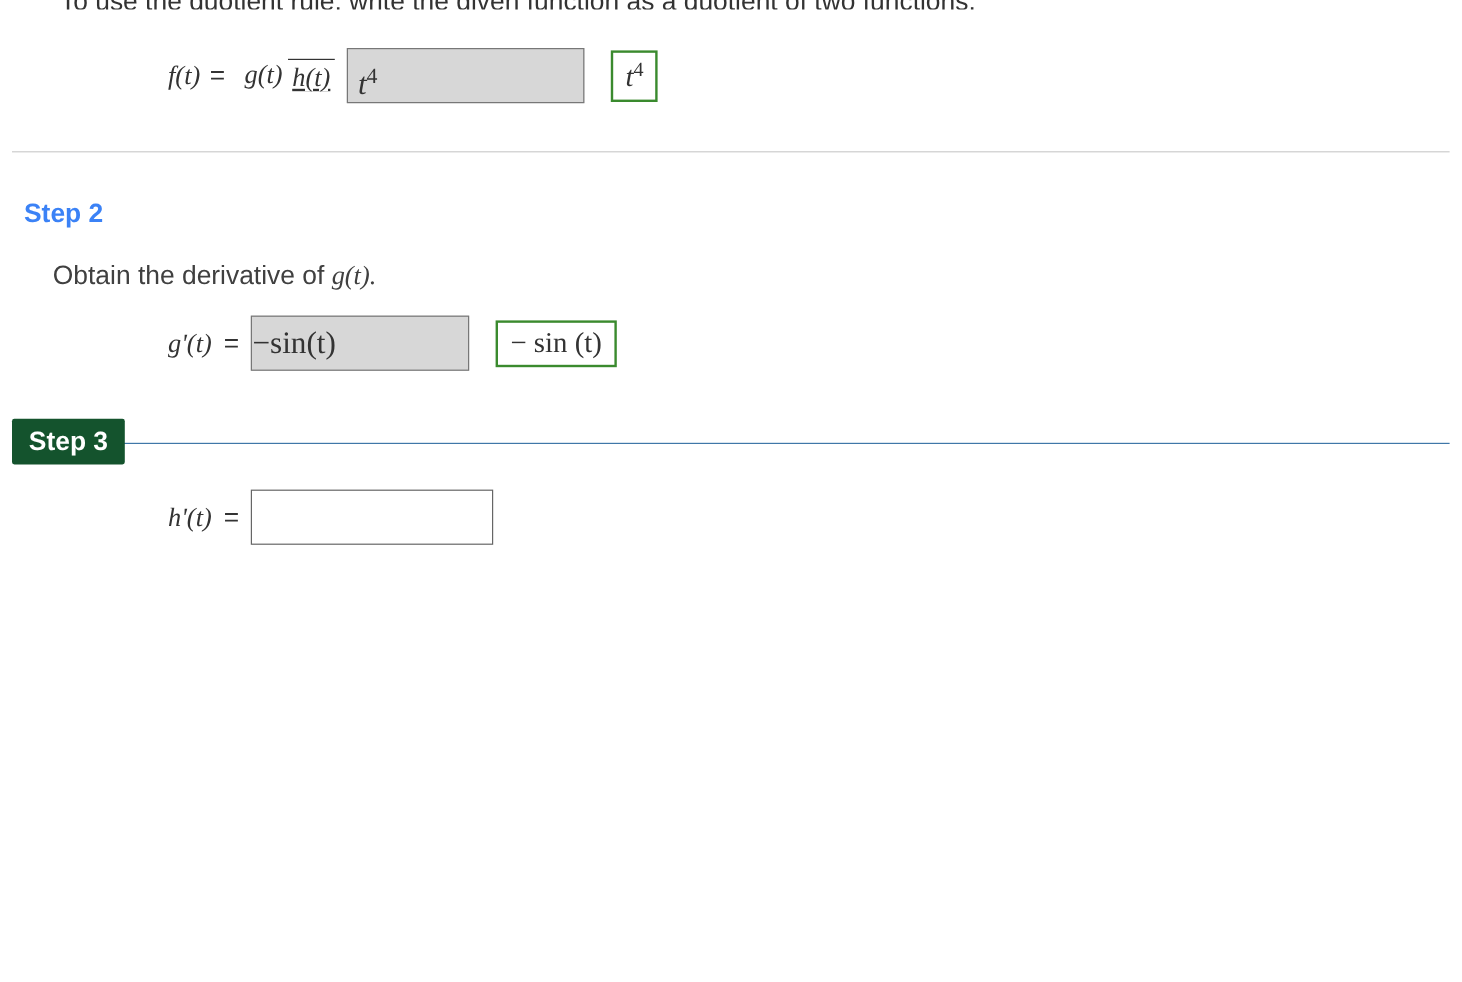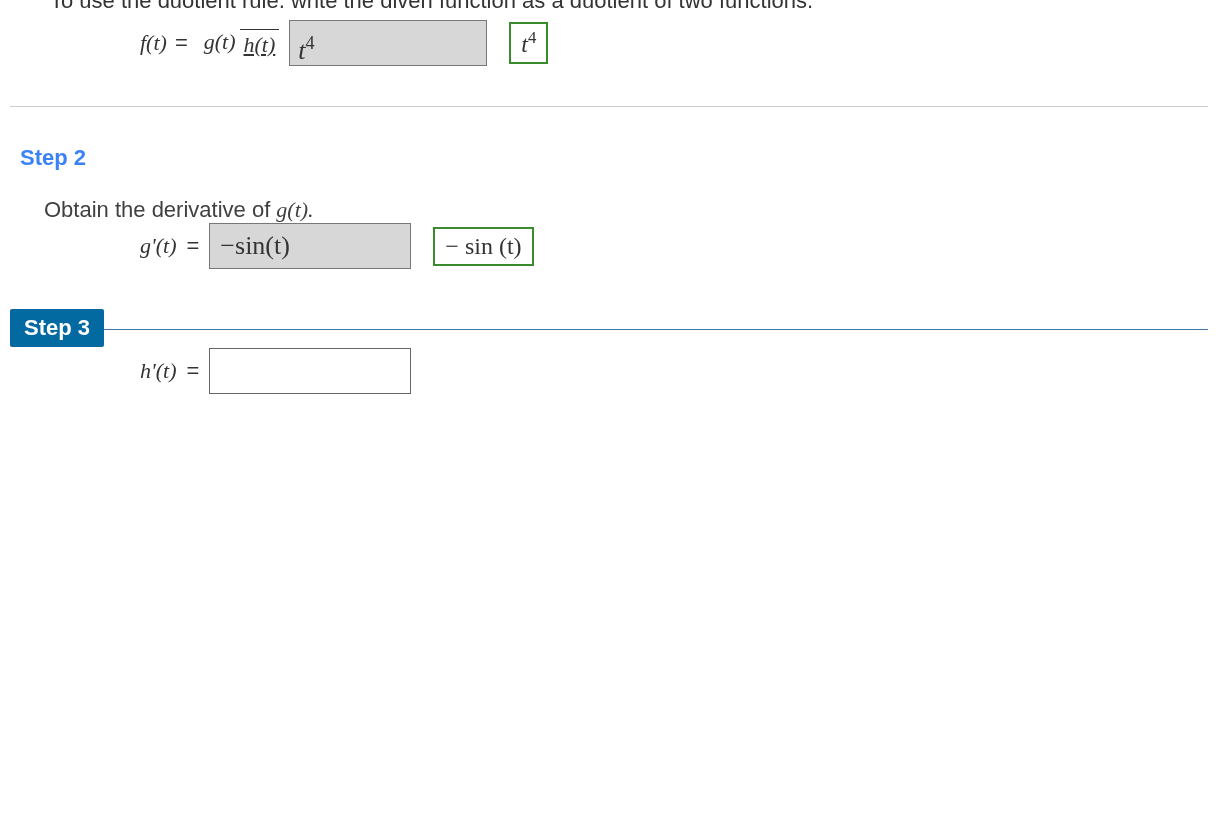--- a/index.html
+++ b/index.html
@@ -16,20 +16,21 @@
   .partial-top {
     color: #333;
     padding: 0 40px;
     position: relative;
     top: -12px;
     overflow: hidden;
     height: 20px;
   }
   .indent {
     padding-left: 130px;
+    margin-top: 20px;
     margin-bottom: 40px;
     display: flex;
     align-items: center;
     flex-wrap: wrap;
   }
   .math-italic {
     font-family: "Times New Roman", serif;
     font-style: italic;
   }
   .math-upright {
@@ -63,42 +64,42 @@
   }
   .step-text {
     padding: 18px 34px 0 34px;
     color: #404040;
   }
   .step-active-wrap {
     margin-top: 40px;
   }
   .step-active {
     display: inline-block;
-    background: #0369a1;
+    background: #14532d;
     color: #fff;
     font-weight: bold;
     padding: 6px 14px;
     border-radius: 2px;
   }
   .step-active-line {
     border: none;
     border-top: 1px solid #3f77a8;
     margin: 0;
     position: relative;
     top: -18px;
     z-index: -1;
   }
   .answer-box {
     display: inline-block;
     border: 1px solid #777;
     background: #d7d7d7;
     min-width: 180px;
     height: 44px;
     line-height: 44px;
-    padding: 0 10px;
+    padding: 0 0;
     font-family: "Times New Roman", serif;
     font-size: 26px;
     vertical-align: middle;
   }
   .answer-box.small {
     min-width: 54px;
     height: 44px;
     padding: 0 8px;
   }
   .feedback-box {

